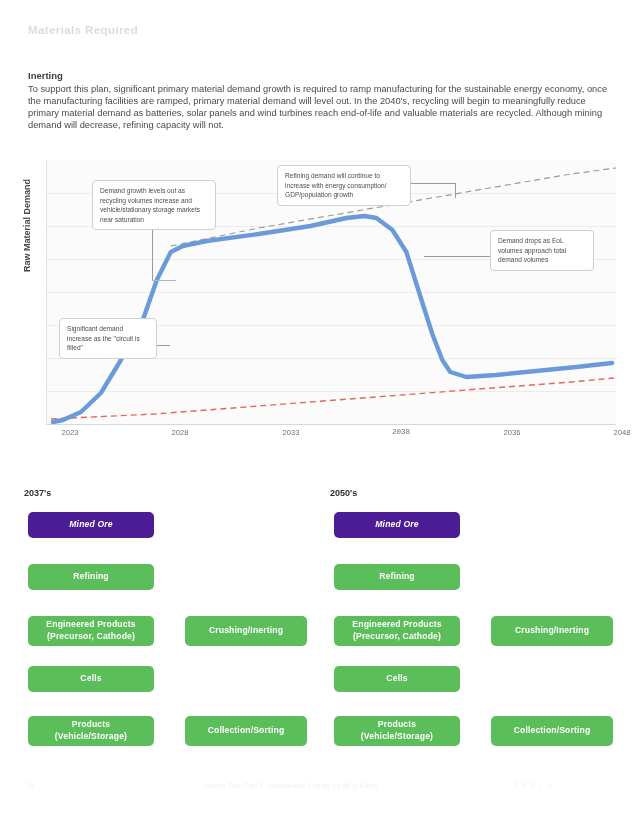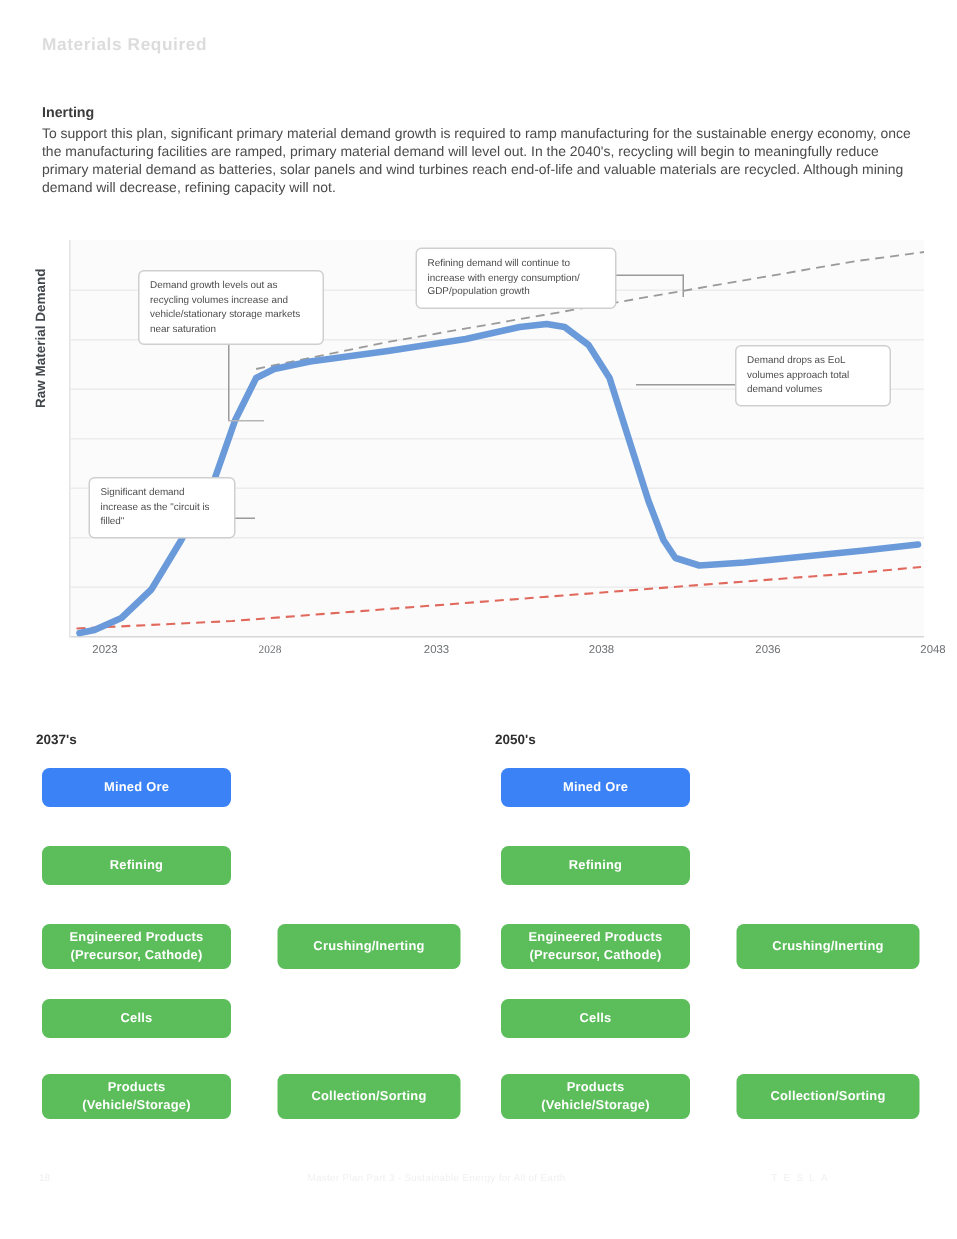--- a/index.html
+++ b/index.html
@@ -64,21 +64,21 @@
   .diagram.right{left:328px;}
   .dia-title{
     position:absolute;left:2px;top:0;font-size:9px;font-weight:700;color:#2f2f2f;
   }
   .node{
     position:absolute;border-radius:5px;color:#ffffff;
     font-size:8.6px;font-weight:700;letter-spacing:.15px;
     display:flex;align-items:center;justify-content:center;text-align:center;
     line-height:11.6px;box-sizing:border-box;
   }
-  .node.blue{background:#3b82f6;}
+  .node.blue{background:#4c1d95;font-style:italic;}
   .node.green{background:#5cbd5b;}
   .dia-svg{position:absolute;left:0;top:0;width:288px;height:258px;overflow:visible;}
 
   
   .footer{position:absolute;left:0;right:0;top:782px;height:14px;}
   .footer .pageno{position:absolute;left:26px;top:0;font-size:6.6px;color:#efefef;}
   .footer .ftitle{
     position:absolute;left:0;right:0;top:0;text-align:center;
     font-size:6.6px;color:#f0f0f0;letter-spacing:.2px;
   }
@@ -119,23 +119,23 @@
         <polyline fill="none" stroke="#9a9a9a" stroke-width="1.2" stroke-dasharray="6,4" points="124,86 212,68 316,50 420,32 525,14 570,8"></polyline>
 
         <polyline fill="none" stroke="#6a9ad9" stroke-width="4.4" stroke-linejoin="round" stroke-linecap="round" points="6,262 16,260 34,252 54,233 74,200 96,160 110,120 124,92 136,86 160,81
                   212,74 264,66 300,58 318,56 330,58 346,70 360,92 372,130 386,174 396,200
                   404,212 420,217 450,215 490,211 530,207 566,203"></polyline>
       </svg>
     </div>
 
     <div class="xticks">
       <span style="left:6px;">2023</span>
-      <span style="left:116px;font-family:Liberation Serif, serif;">2028</span>
+      <span style="left:116px;">2028</span>
       <span style="left:227px;">2033</span>
-      <span style="left:337px;">2038</span>
+      <span style="left:337px;font-family:Liberation Mono, monospace;">2038</span>
       <span style="left:448px;">2036</span>
       <span style="left:558px;">2048</span>
     </div>
 
     <div class="leader v" style="left:128px;top:58px;height:62px;"></div>
     <div class="leader h" style="left:128px;top:120px;width:24px;background:#b5b5b5;"></div>
     <div class="leader h" style="left:386px;top:23px;width:46px;"></div>
     <div class="leader v" style="left:431px;top:23px;height:15px;"></div>
     <div class="leader h" style="left:400px;top:96px;width:70px;"></div>
     <div class="leader h" style="left:132px;top:185px;width:14px;"></div>

